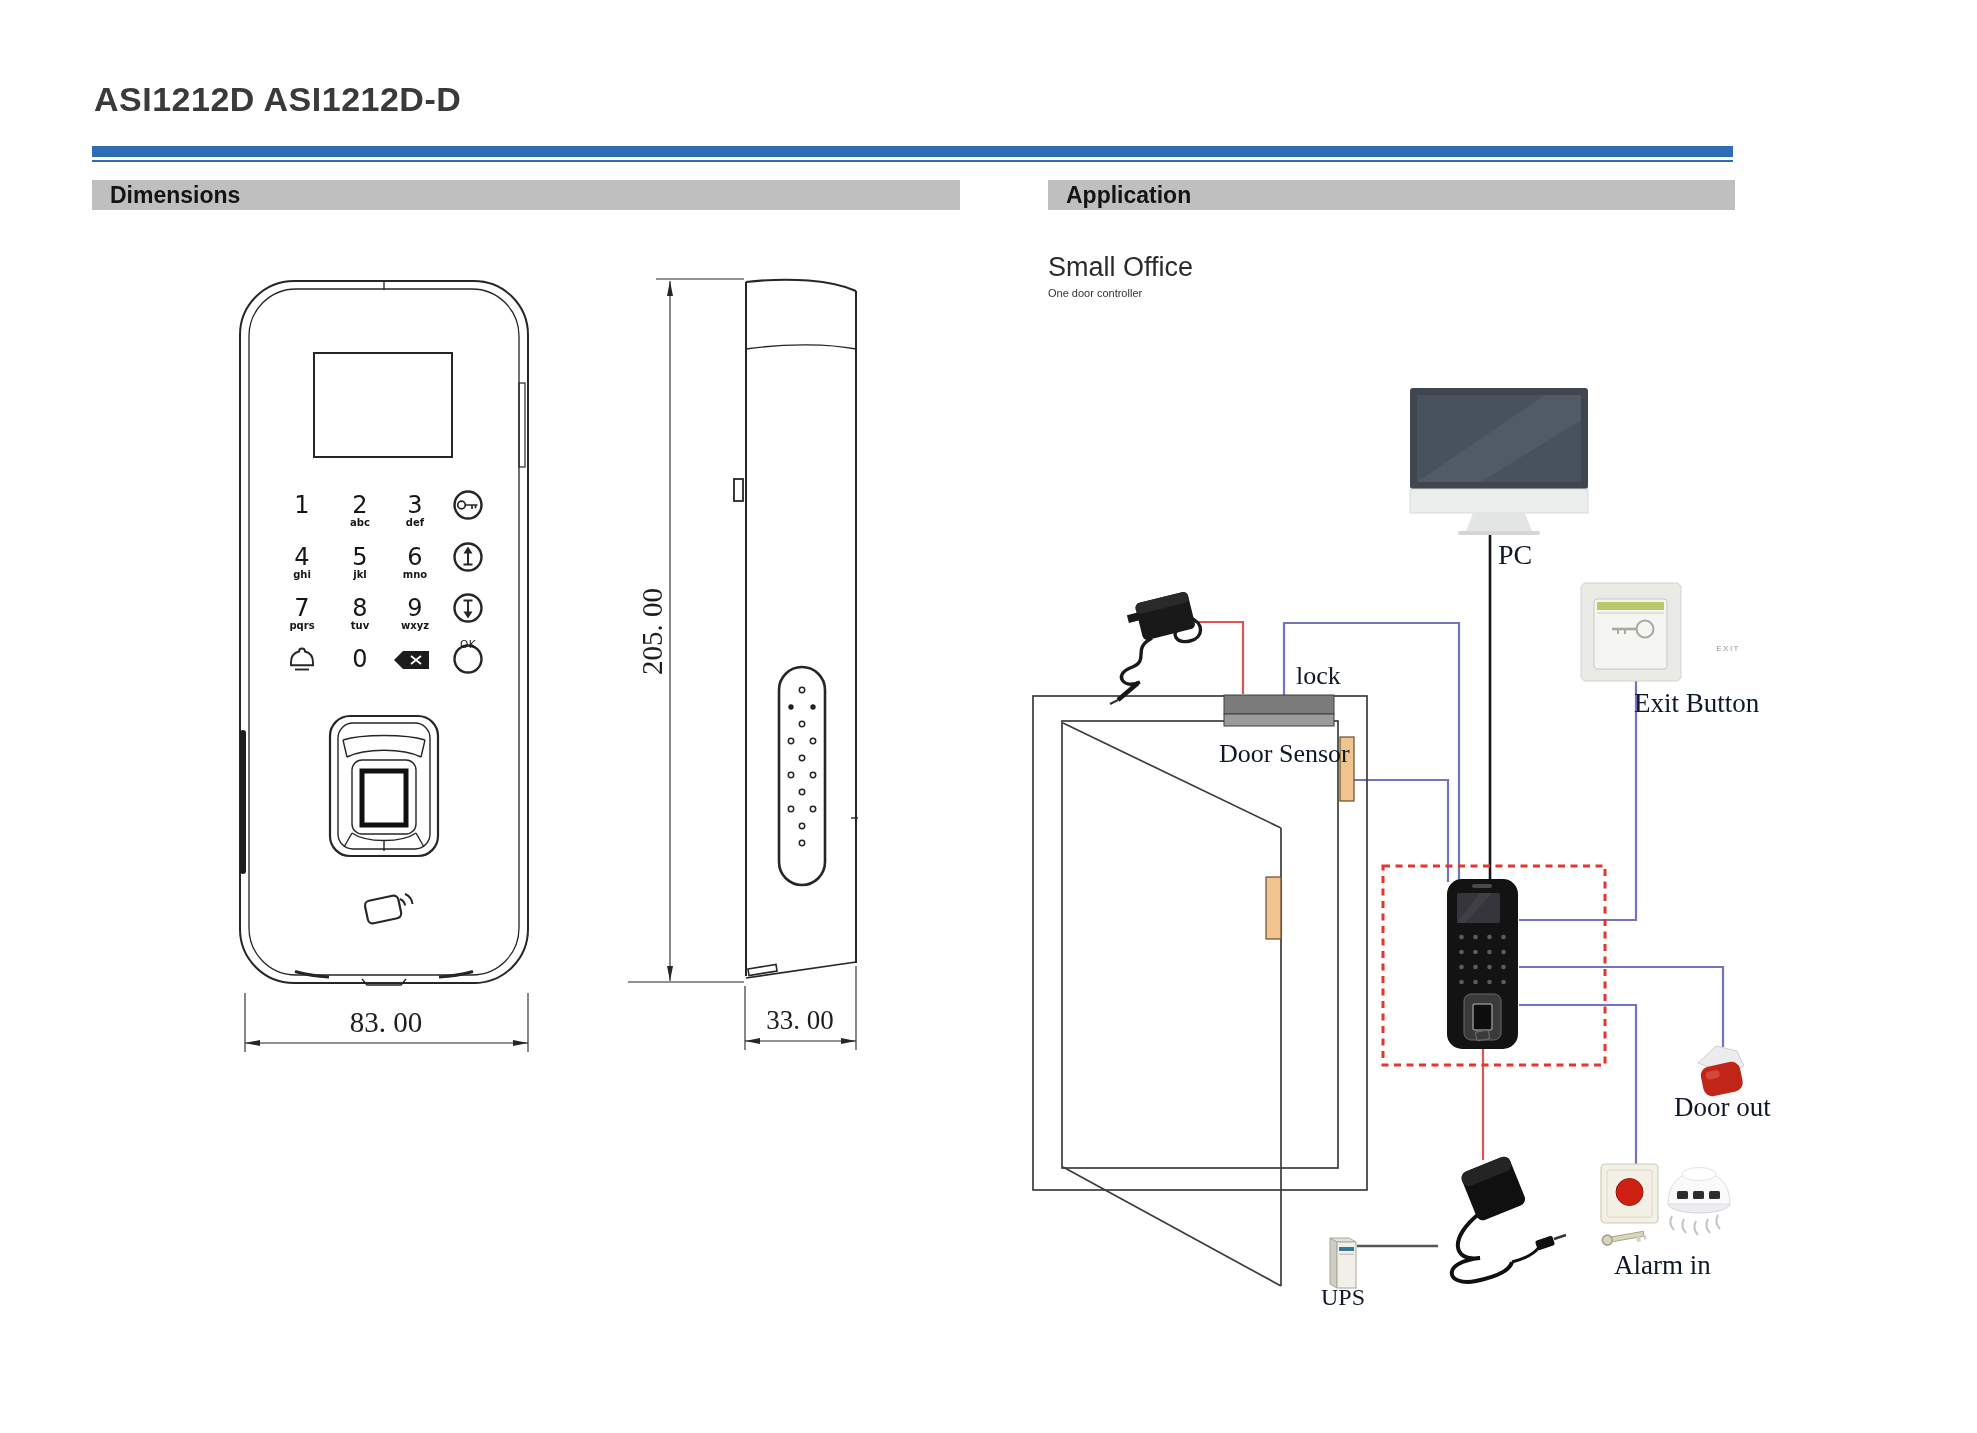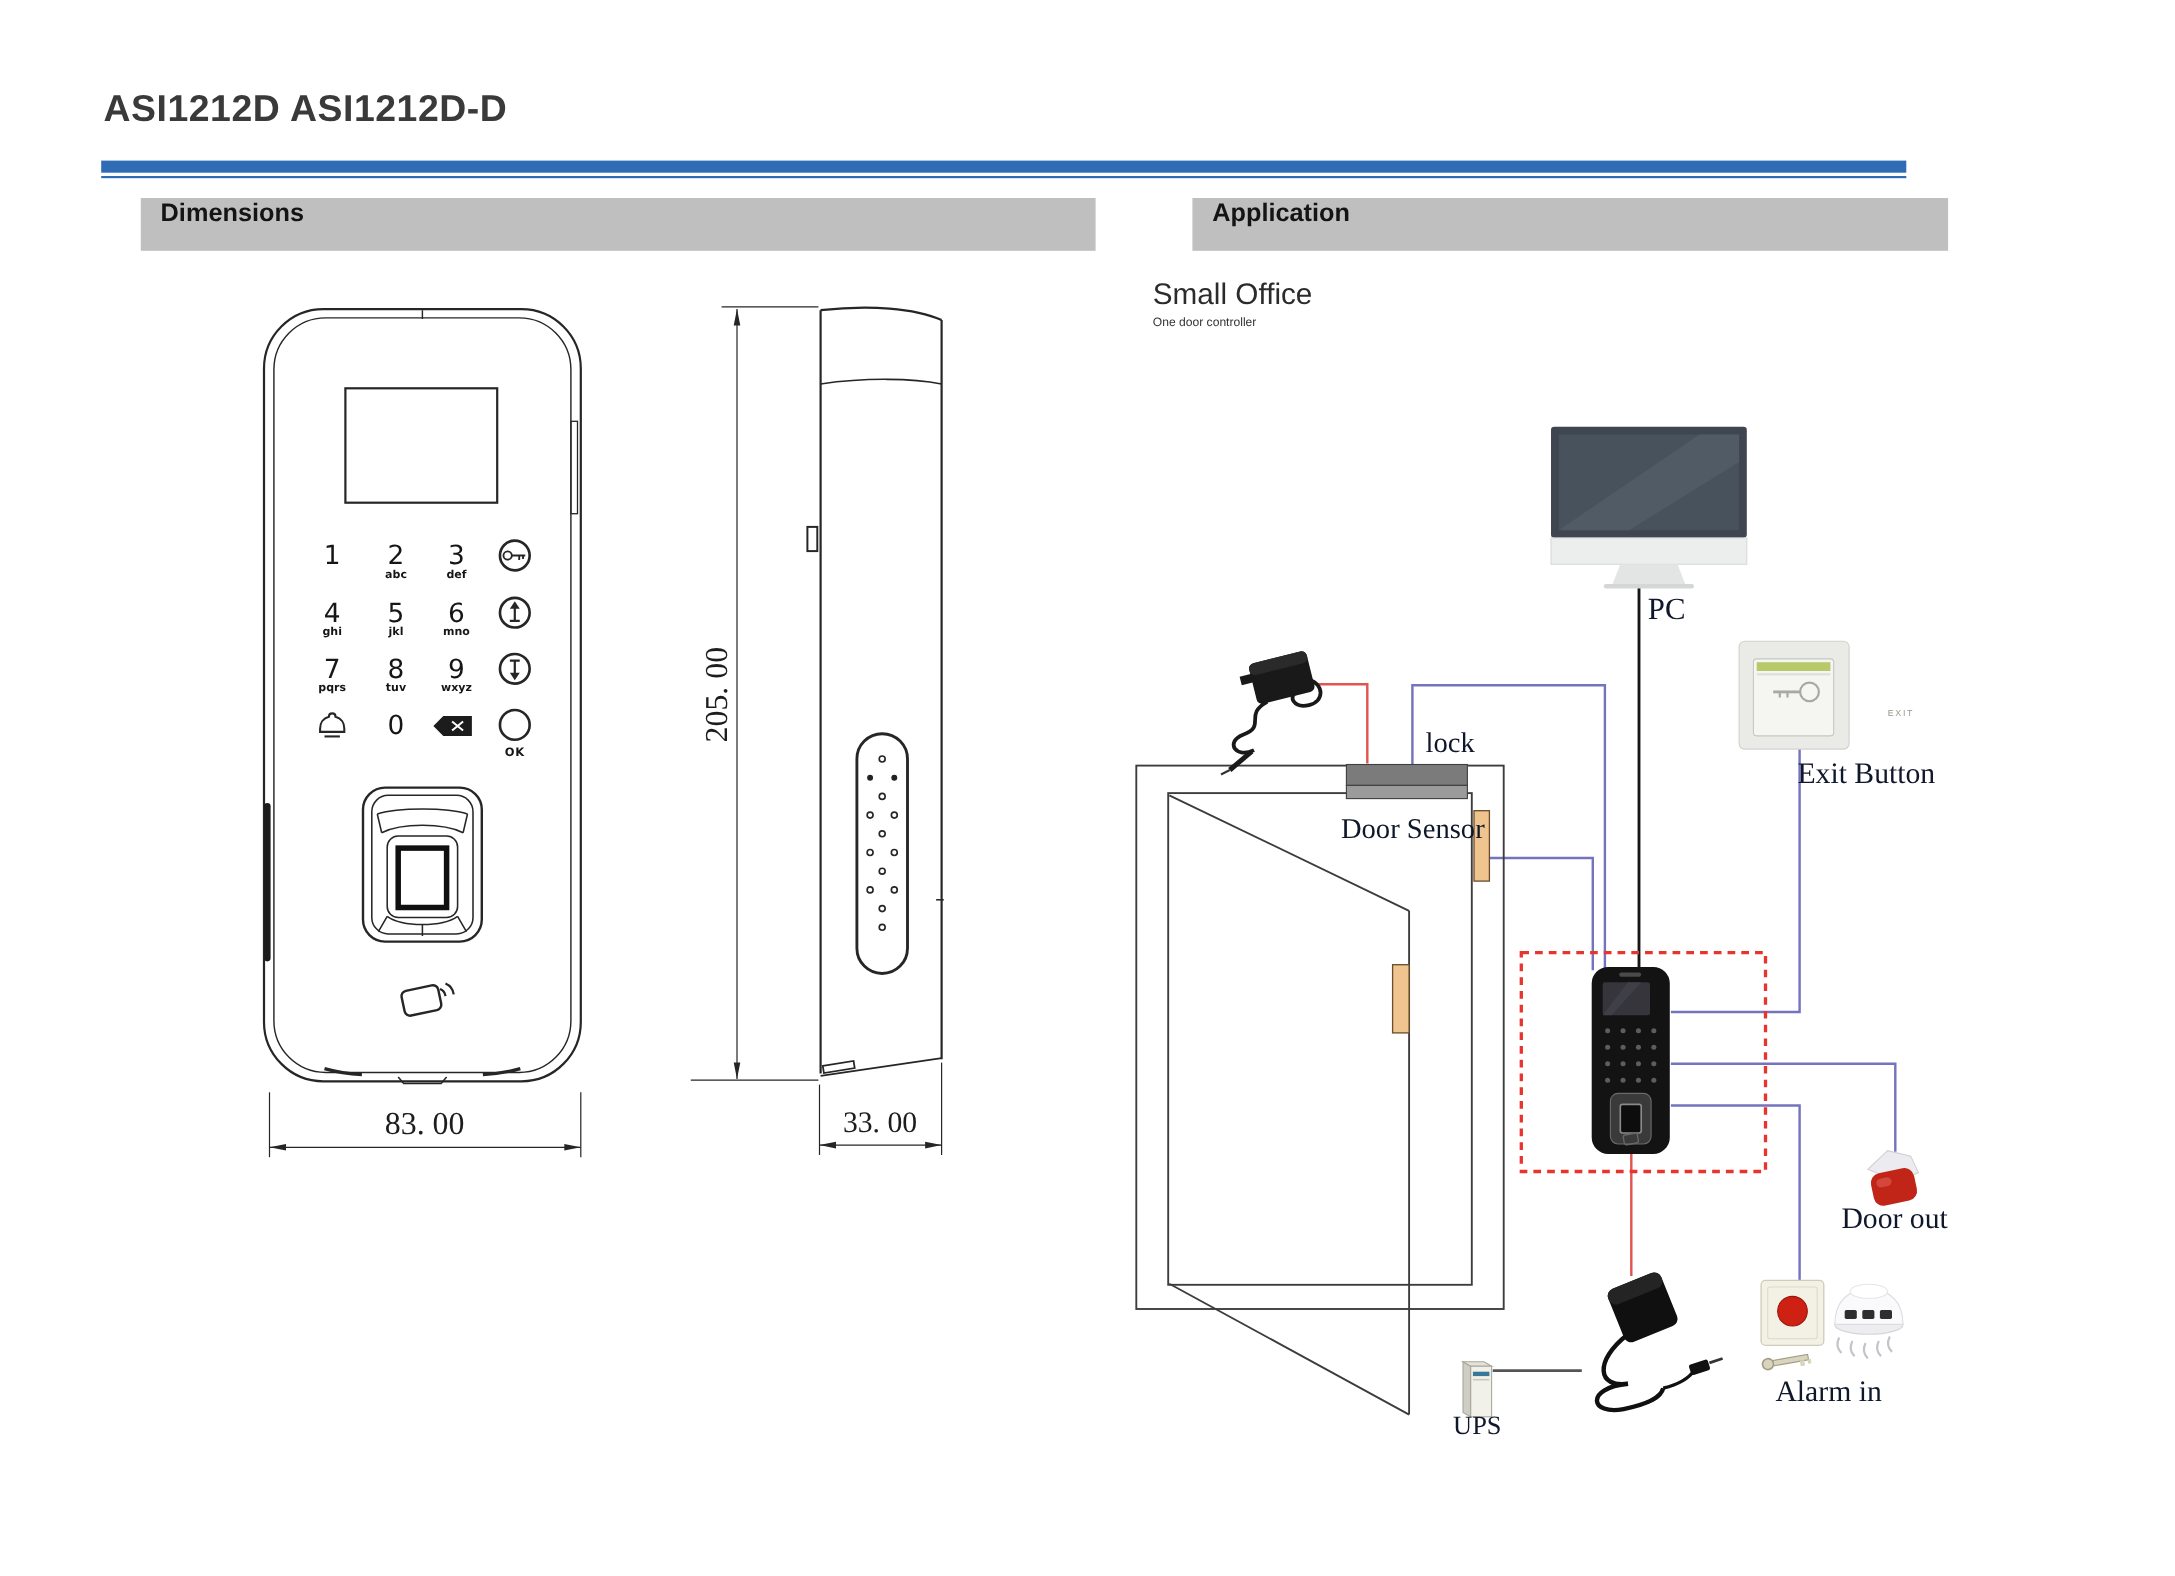--- a/index.html
+++ b/index.html
@@ -2,34 +2,34 @@
 <html><head>
 <meta charset="utf-8">
 <style>
   html,body{margin:0;padding:0;background:#e8e8e8;}
   #screen{position:relative;width:1977px;height:1433px;background:#ffffff;overflow:hidden;
           font-family:"Liberation Sans",sans-serif;}
   .abs{position:absolute;}
   #page-title{left:94px;top:80px;font-size:34px;font-weight:700;color:#3a3a3a;letter-spacing:.5px;}
   #rule-thick{left:92px;top:146px;width:1641px;height:11px;background:#2e6db5;}
   #rule-thin{left:92px;top:160px;width:1641px;height:2px;background:#2e6db5;}
-  .section-bar{top:180px;height:48px;background:#bfbfbf;display:flex;margin-left:36px;}
+  .section-bar{top:180px;height:30px;background:#bfbfbf;display:flex;align-items:center;}
   .section-bar span{font-size:23px;font-weight:bold;color:#141414;padding-left:18px;}
   #dims-bar{left:92px;width:868px;}
   #app-bar{left:1048px;width:687px;}
   #scenario-title{left:1048px;top:252px;font-size:27px;color:#2b2b2b;}
   #scenario-sub{left:1048px;top:287px;font-size:11px;color:#333;}
   .kd{width:44px;margin-left:-22px;text-align:center;line-height:1;font-size:24px;color:#161616;
       font-family:"DejaVu Sans",sans-serif;}
   .ks{width:52px;margin-left:-26px;text-align:center;line-height:1;font-size:10px;font-weight:bold;
       color:#161616;font-family:"DejaVu Sans",sans-serif;}
   .dimtxt{font-family:"Liberation Serif",serif;color:#1d1d1d;text-align:center;line-height:1;}
   .serif-label{font-family:"Liberation Serif",serif;color:#0f172a;line-height:1;}
-  #ok-label{left:468px;top:678px;width:30px;margin-left:-15px;text-align:center;font-size:10.5px;
-            font-weight:bold;letter-spacing:.5px;color:#161616;font-family:"DejaVu Sans",sans-serif;}
+  #ok-label{left:468px;top:638px;width:30px;margin-left:-15px;text-align:center;font-size:10.5px;
+            font-weight:normal;letter-spacing:.5px;color:#161616;font-family:"DejaVu Sans",sans-serif;}
   #exit-plate-text{left:1710px;top:644px;width:60px;margin-left:-30px;text-align:right;
                    font-size:8px;letter-spacing:1.5px;color:#98988c;}
   svg{pointer-events:none;}
 </style>
 </head>
 <body>
 
 <div id="screen">
 
   <div class="abs" id="page-title">ASI1212D ASI1212D-D</div>

